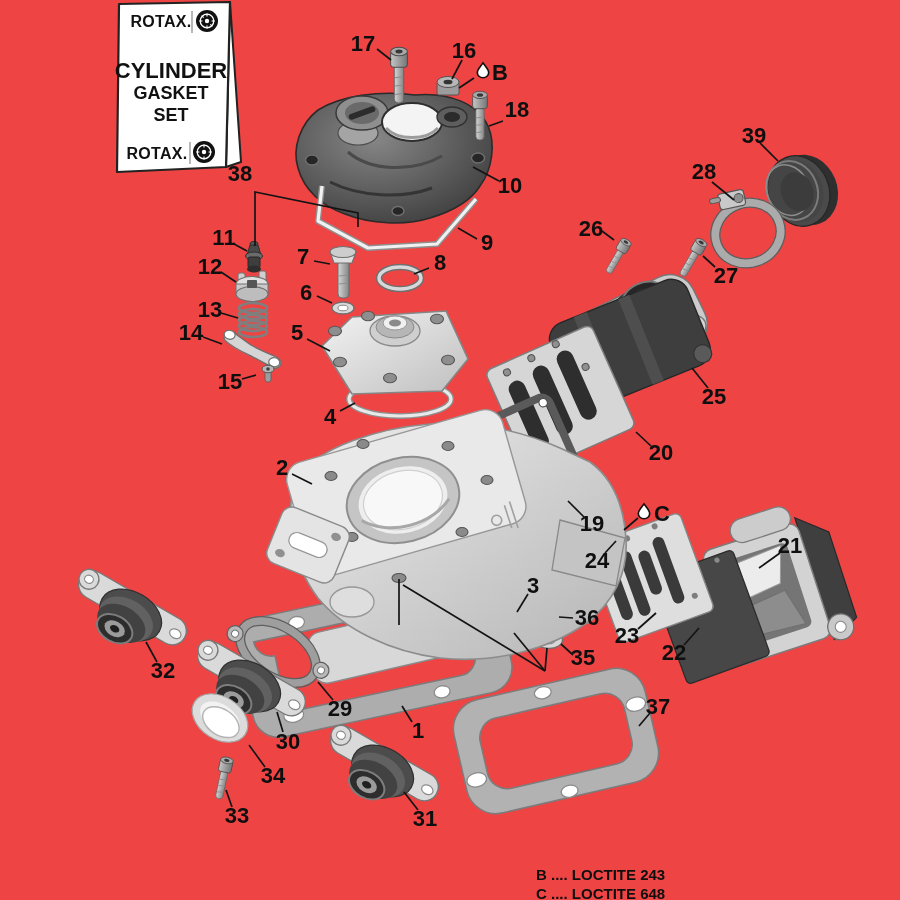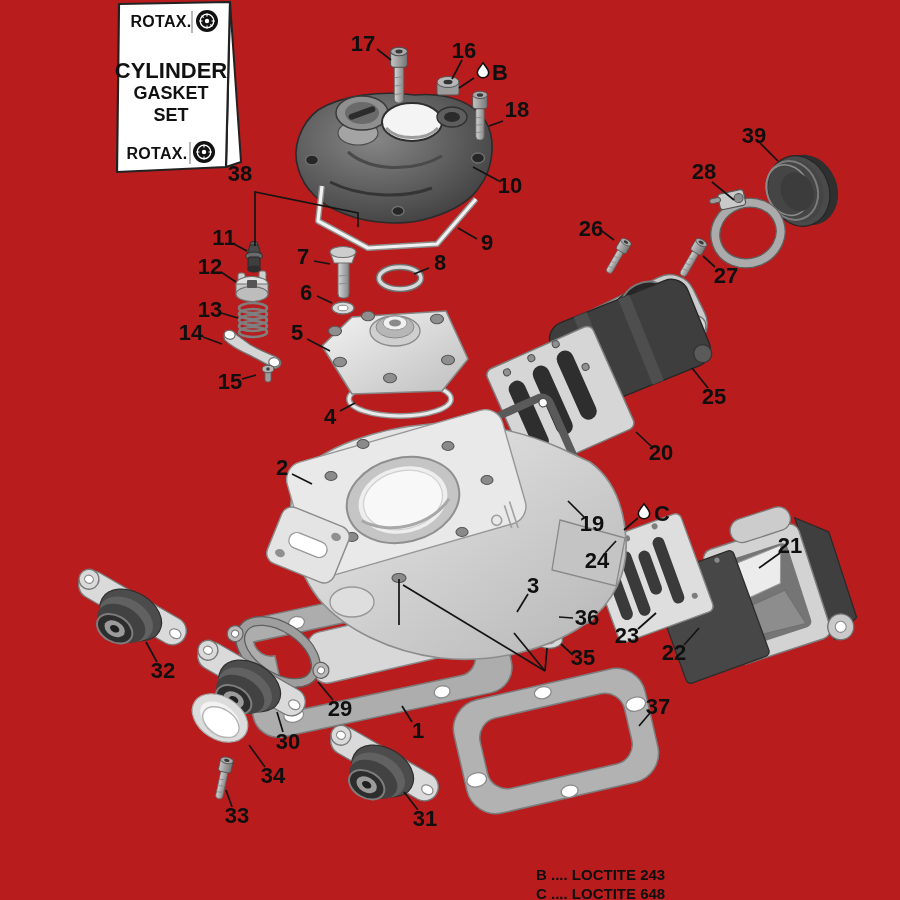--- a/index.html
+++ b/index.html
@@ -1,16 +1,16 @@
 <!DOCTYPE html>
 <html><head>
 <meta charset="utf-8">
 <style>
   html,body{margin:0;padding:0;background:#ffffff;}
-  .stage{width:900px;height:900px;position:relative;background:#b91c1c;overflow:hidden;}
+  .stage{width:900px;height:900px;position:relative;background:#ef4444;overflow:hidden;}
   svg{display:block;}
   text{font-family:"Liberation Sans","DejaVu Sans",sans-serif;}
   .callout{font-size:22px;font-weight:bold;fill:#0f0f0f;text-anchor:middle;}
   .legendline{font-size:15px;font-weight:bold;fill:#0f0f0f;}
   .pkg-brand{font-size:16px;font-weight:bold;fill:#111;text-anchor:middle;letter-spacing:.3px;}
   .pkg-title1{font-size:22px;font-weight:bold;fill:#111;text-anchor:middle;}
   .pkg-title2{font-size:18px;font-weight:bold;fill:#111;text-anchor:middle;}
   .leader{stroke:#141414;stroke-width:1.7;fill:none;}
   .band-dark{stroke:#8f8f8f;stroke-width:6;fill:none;stroke-linejoin:round;}
   .band-light{stroke:#f1f1f1;stroke-width:3.2;fill:none;stroke-linejoin:round;}

